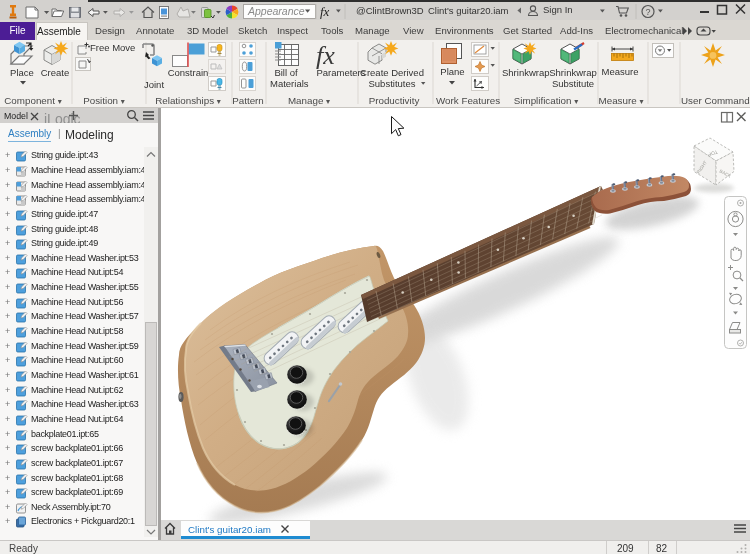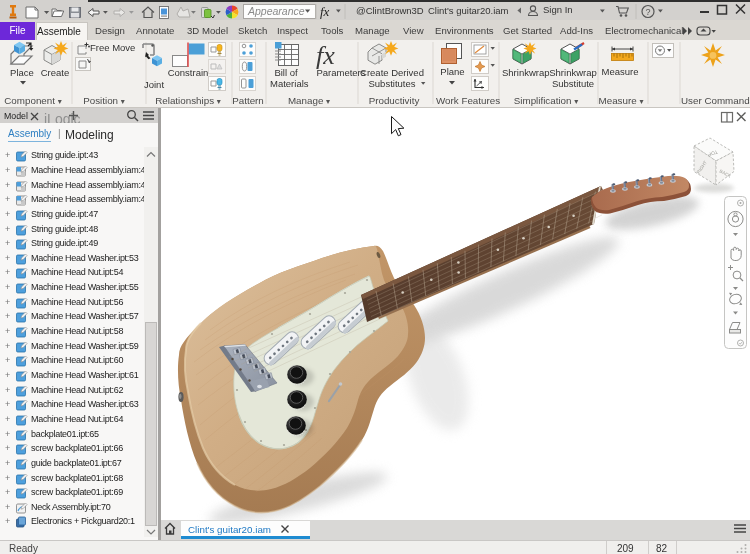--- a/index.html
+++ b/index.html
@@ -4,21 +4,21 @@
 <style>
 * { margin:0; padding:0; box-sizing:border-box; }
 html,body { width:750px; height:554px; overflow:hidden; font-family:"Liberation Sans", sans-serif; background:#fff; }
 .abs { position:absolute; white-space:nowrap; }
 #page { position:relative; width:750px; height:554px; }
 
 #titlebar { position:absolute; left:0; top:0; width:750px; height:20px; background:#d3d1ce; }
 #topdark { position:absolute; left:88px; top:0; width:662px; height:2px; background:#2e2e2e; }
 
 #menurow { position:absolute; left:0; top:20px; width:750px; height:20px; background:#dad7d2; }
-#filetab { position:absolute; left:0; top:22px; width:35px; height:18px; background:#6d28d9; color:#fff; font-size:10px; text-align:center; line-height:18px; }
+#filetab { position:absolute; left:0; top:22px; width:35px; height:18px; background:#4c1d95; color:#fff; font-size:10px; text-align:center; line-height:18px; }
 #asmtab { position:absolute; left:36px; top:22px; width:52px; height:18px; background:#f7f5f2; border:1px solid #c8c5c0; border-bottom:none; color:#222; font-size:10px; line-height:18px; }
 .mtab { position:absolute; top:22px; height:18px; color:#3c3c3c; font-size:9.6px; line-height:18px; white-space:nowrap; }
 
 #ribbon { position:absolute; left:0; top:40px; width:750px; height:68px; background:#f2f0ed; border-bottom:1px solid #c9c6c1; }
 .rlabel { position:absolute; top:95px; font-size:9.8px; color:#4a4a4a; text-align:center; white-space:nowrap; }
 .ritext { position:absolute; font-size:9.5px; color:#333; text-align:center; white-space:nowrap; line-height:10.5px; }
 .dna { color:#555; font-size:8px; }
 
 #panel { position:absolute; left:0; top:108px; width:158px; height:432px; background:#f8f7f6; }
 #pheader { position:absolute; left:0; top:108px; width:158px; height:15px; background:#d2d0ce; }
@@ -573,21 +573,21 @@
         <span class="ttext">screw backplate01.ipt:66</span>
       </div>
     <div class="trow" style="top:308.9px">
         <span class="plus">+</span>
         <span class="ticon">
           <svg width="12" height="12">
             <rect x="0.5" y="2" width="9" height="9" rx="1.2" fill="#4d9fdd" stroke="#2a72a8" stroke-width="0.8"></rect>
             <path d="M5.5,5 l4,-4 l1.6,1.6 l-4,4 l-2.1,0.5 Z" fill="#f5f5f5" stroke="#8a8a8a" stroke-width="0.6"></path>
           </svg>
         </span>
-        <span class="ttext">guide backplate01.ipt:67</span>
+        <span class="ttext">screw backplate01.ipt:67</span>
       </div>
     <div class="trow" style="top:323.5px">
         <span class="plus">+</span>
         <span class="ticon">
           <svg width="12" height="12">
             <rect x="0.5" y="2" width="9" height="9" rx="1.2" fill="#4d9fdd" stroke="#2a72a8" stroke-width="0.8"></rect>
             <path d="M5.5,5 l4,-4 l1.6,1.6 l-4,4 l-2.1,0.5 Z" fill="#f5f5f5" stroke="#8a8a8a" stroke-width="0.6"></path>
           </svg>
         </span>
         <span class="ttext">screw backplate01.ipt:68</span>

